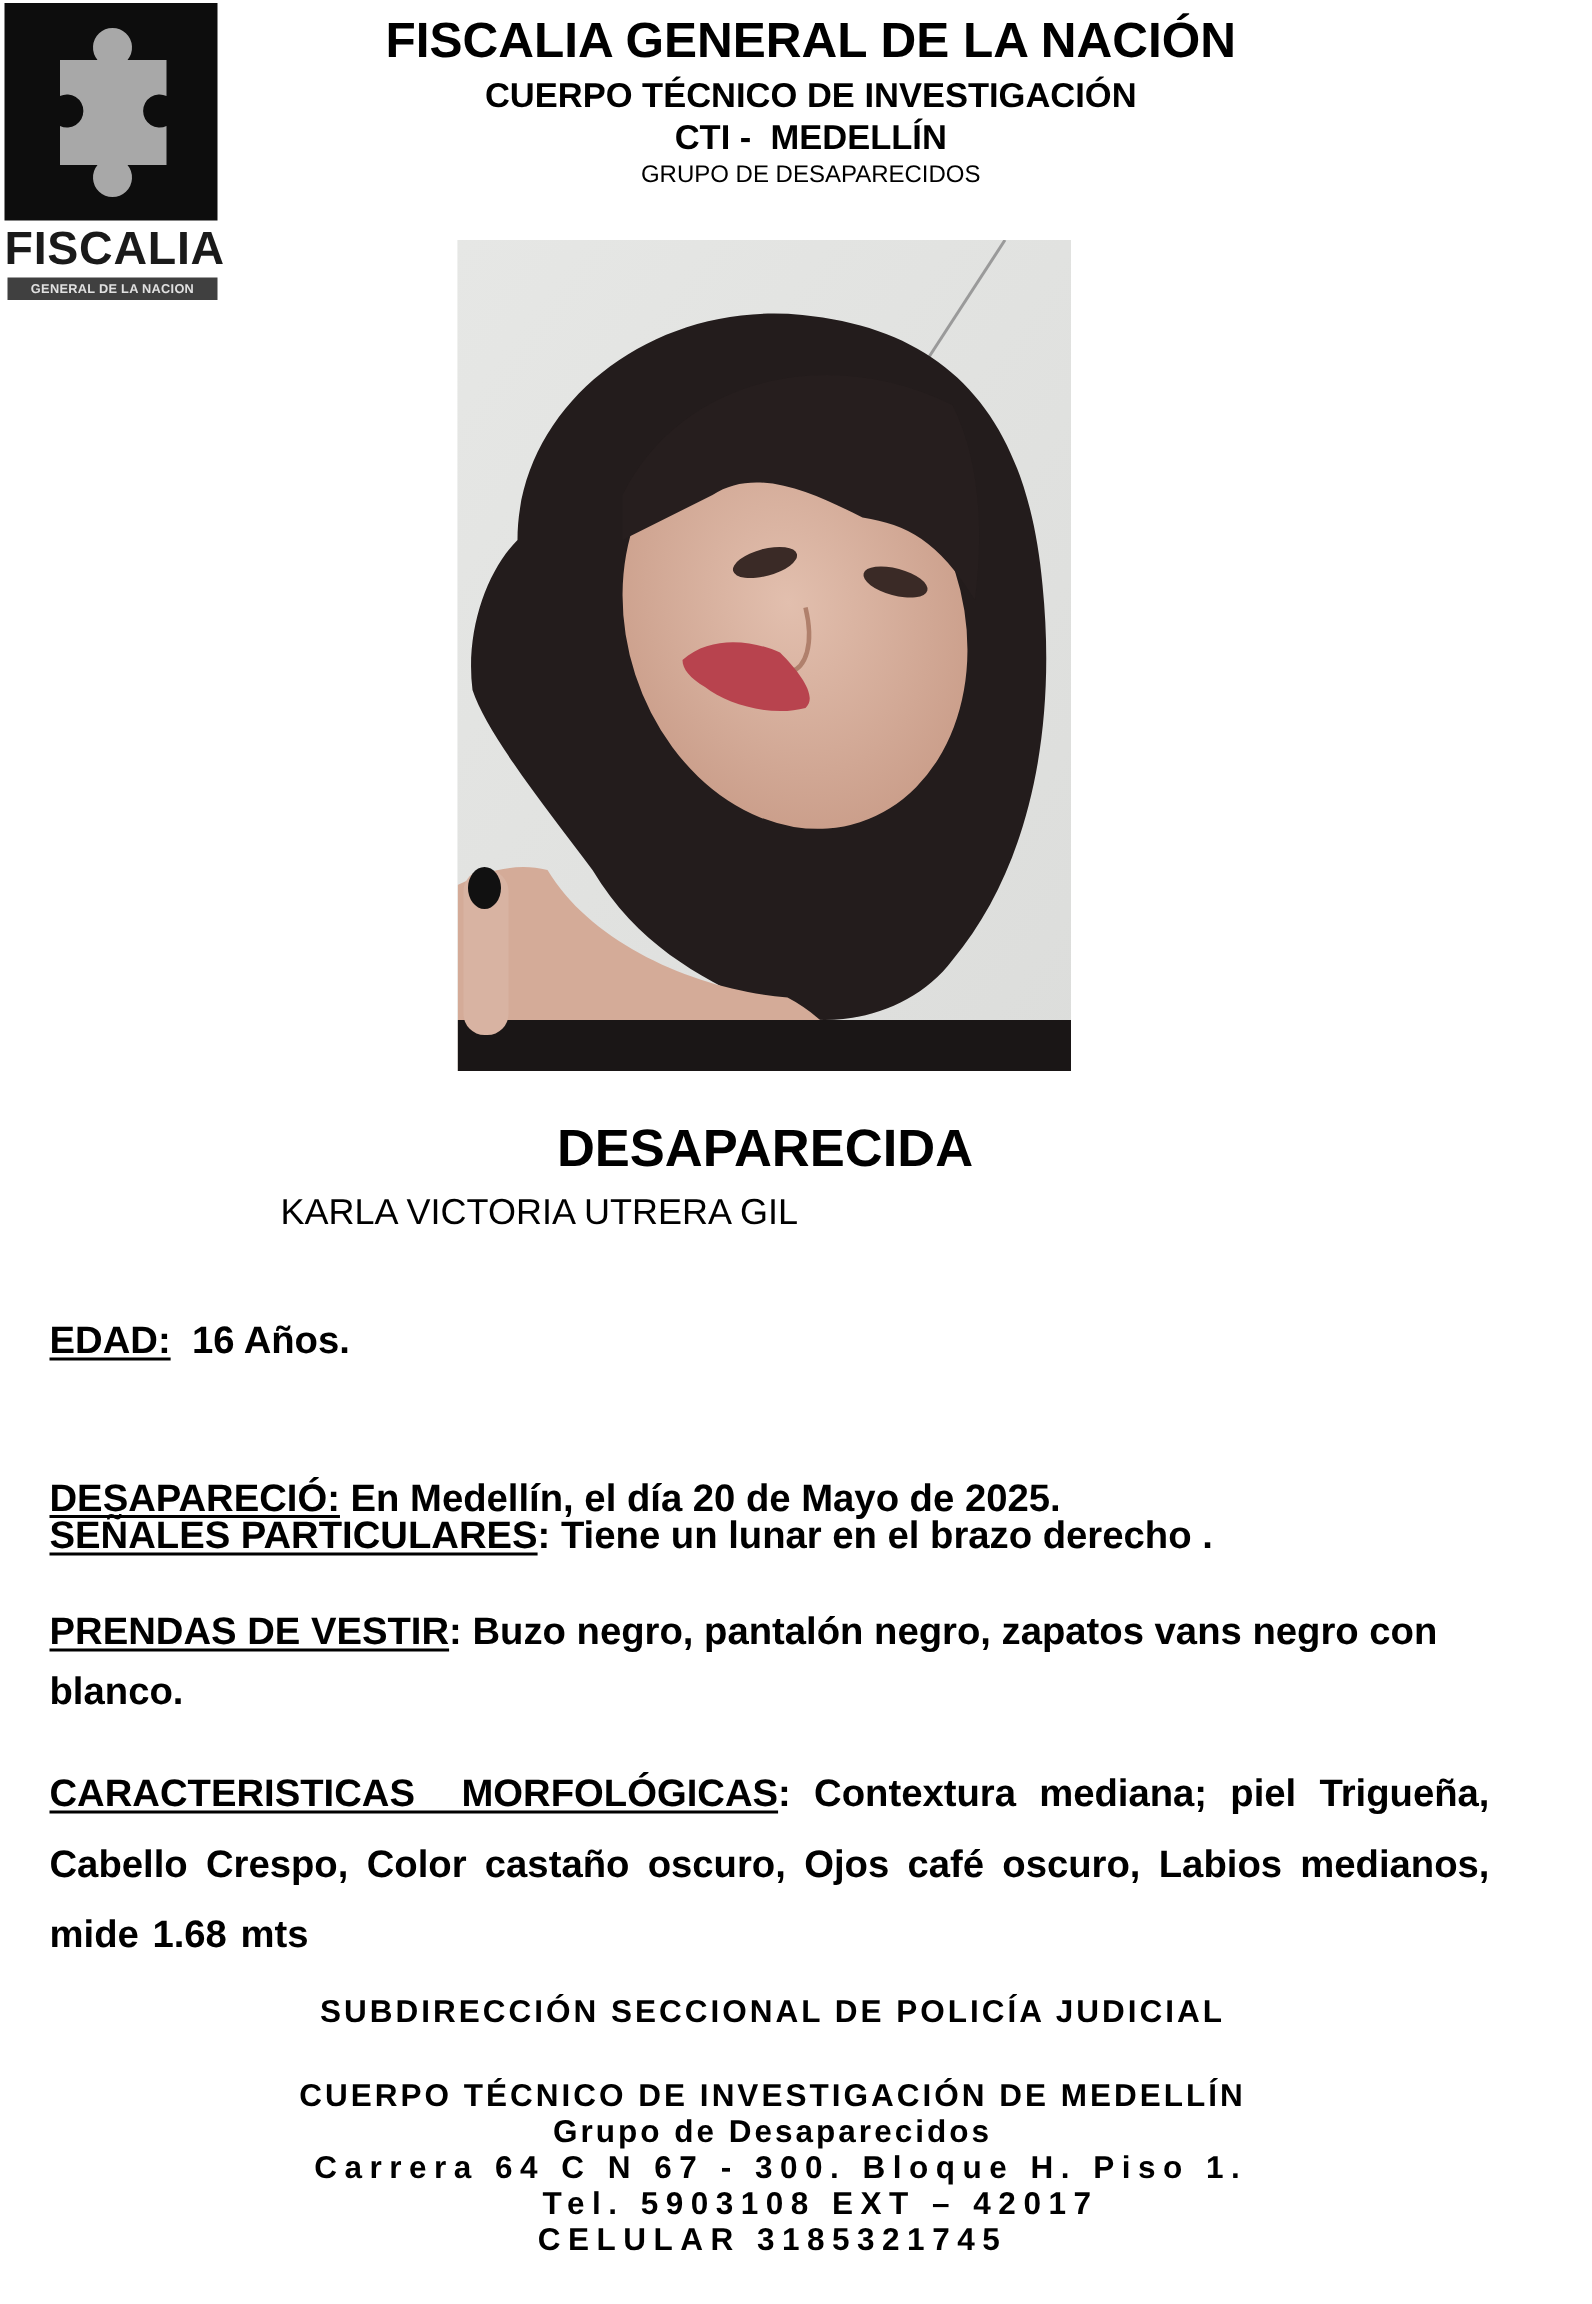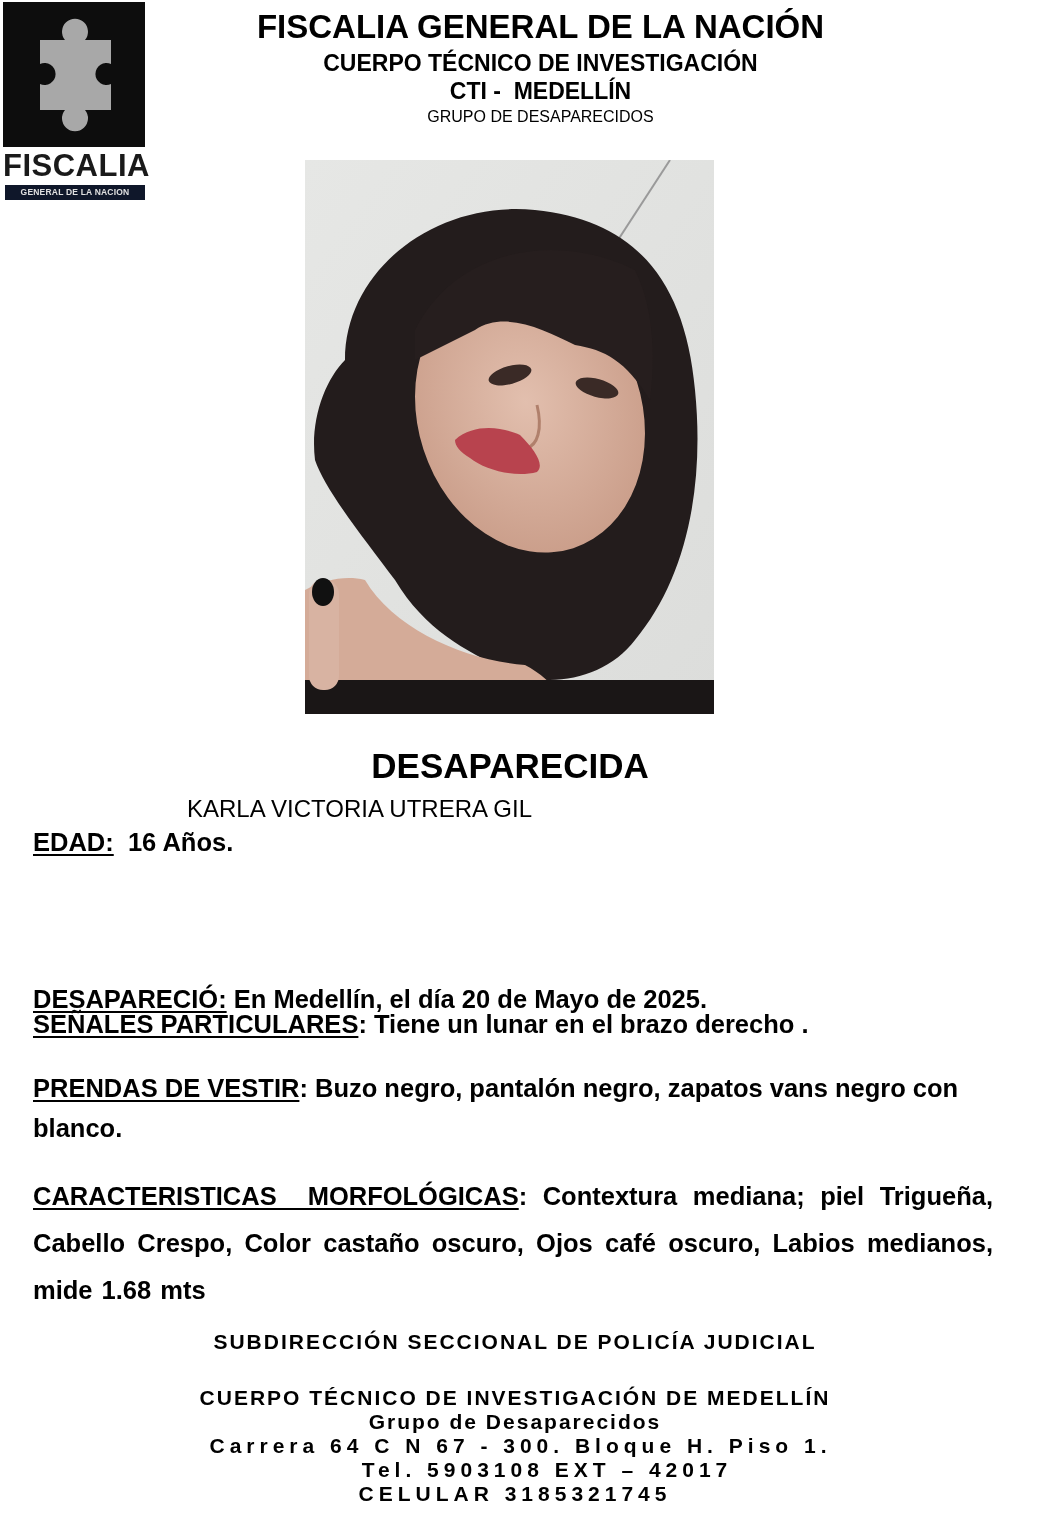--- a/index.html
+++ b/index.html
@@ -3,41 +3,41 @@
   <meta charset="utf-8">
   <style>
     * { box-sizing: border-box; margin: 0; padding: 0; }
     html, body { width: 1061px; height: 1536px; background: #ffffff; overflow: hidden; }
     body { position: relative; font-family: "Liberation Sans", sans-serif; color: #000; }
 
     
     .logo { position: absolute; left: 3px; top: 2px; width: 142px; height: 200px; }
     .logo-box { position: absolute; left: 0; top: 0; width: 142px; height: 145px; background: #0d0d0d; }
     .logo-word { position: absolute; left: 0; top: 148px; width: 142px; font-weight: bold; font-size: 31px; letter-spacing: 0.5px; color: #1a1a1a; text-align: right; line-height: 32px; }
-    .logo-sub { position: absolute; left: 2px; top: 183px; width: 140px; height: 15px; background: #0f172a; color: #e0e0e0; font-size: 8.5px; font-weight: bold; line-height: 15px; text-align: center; letter-spacing: 0.2px; }
+    .logo-sub { position: absolute; left: 2px; top: 183px; width: 140px; height: 15px; background: #404040; color: #e0e0e0; font-size: 8.5px; font-weight: bold; line-height: 15px; text-align: center; letter-spacing: 0.2px; }
 
     
     .hdr { position: absolute; left: 0; width: 1061px; text-align: center; font-weight: bold; }
     .hdr-1 { top: 8px; left: 10px; font-size: 33px; line-height: 38px; }
     .hdr-2 { top: 50px; left: 10px; font-size: 23px; line-height: 27px; }
     .hdr-3 { top: 78px; left: 10px; font-size: 23px; line-height: 27px; white-space: pre; }
     .hdr-4 { top: 108px; left: 10px; font-size: 16px; line-height: 18px; font-weight: normal; }
 
     
     .photo { position: absolute; left: 305px; top: 160px; width: 409px; height: 554px; overflow: hidden; background: #e4e5e3; }
     .photo svg { display: block; }
 
     
     .status { position: absolute; top: 748px; left: 0; width: 1020px; text-align: center; font-weight: bold; font-size: 35px; line-height: 36px; }
     .name { position: absolute; top: 788px; left: 187px; font-weight: normal; font-size: 24px; line-height: 42px; white-space: nowrap; }
 
     
     .field { position: absolute; left: 33px; width: 960px; font-weight: bold; font-size: 25.5px; line-height: 42px; }
     .lbl { text-decoration: underline; text-decoration-thickness: 2px; text-underline-offset: 3px; }
-    .f-edad { top: 821px; }
+    .f-edad { top: 873px; }
     .f-desap { top: 938px; margin-top: 40px; }
     .f-senal { top: 1003px; }
     .f-prendas { top: 1068px; line-height: 40px; }
     .f-morf { top: 1173px; line-height: 47px; text-align: justify; word-spacing: 2px; }
 
     
     .ftr { position: absolute; left: 0; width: 1030px; text-align: center; font-weight: bold; font-size: 21px; line-height: 24px; white-space: nowrap; }
     .ftr-1 { top: 1330px; letter-spacing: 2px; }
     .ftr-2 { top: 1386px; letter-spacing: 2px; }
     .ftr-3 { top: 1410px; letter-spacing: 2px; }

